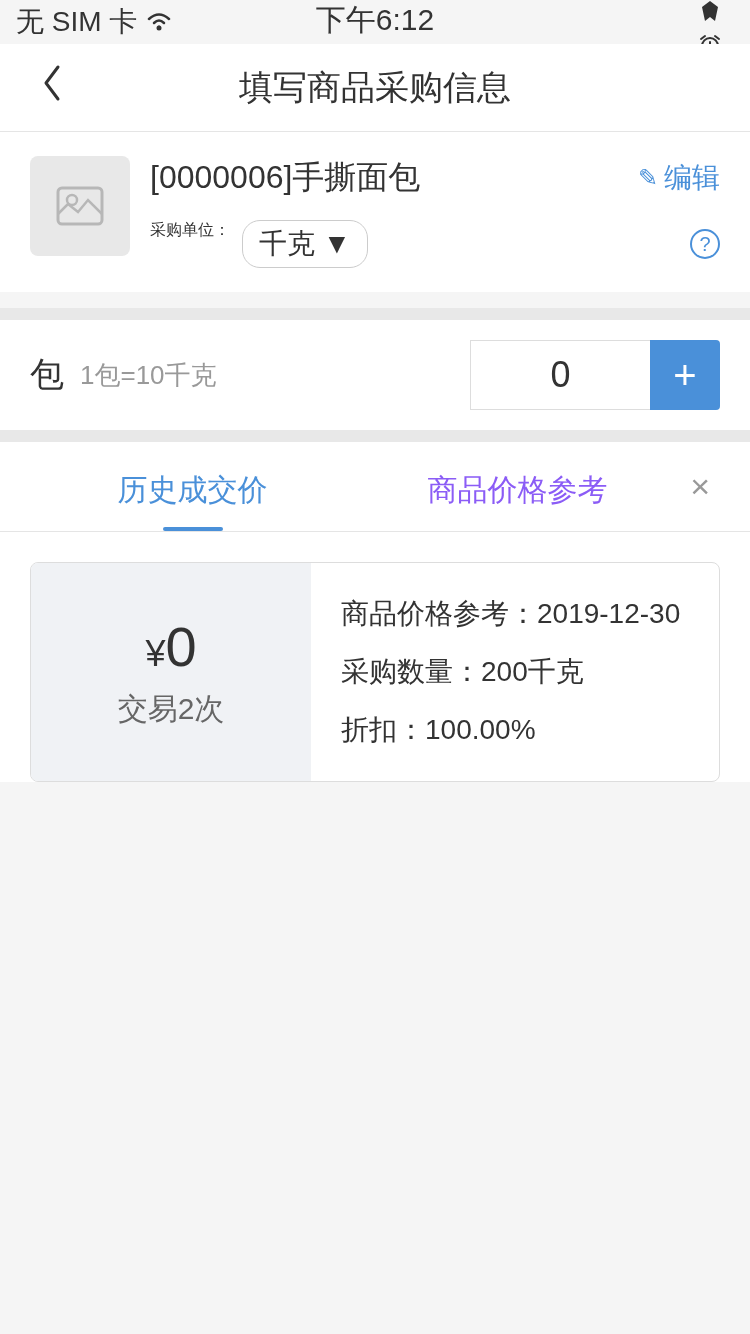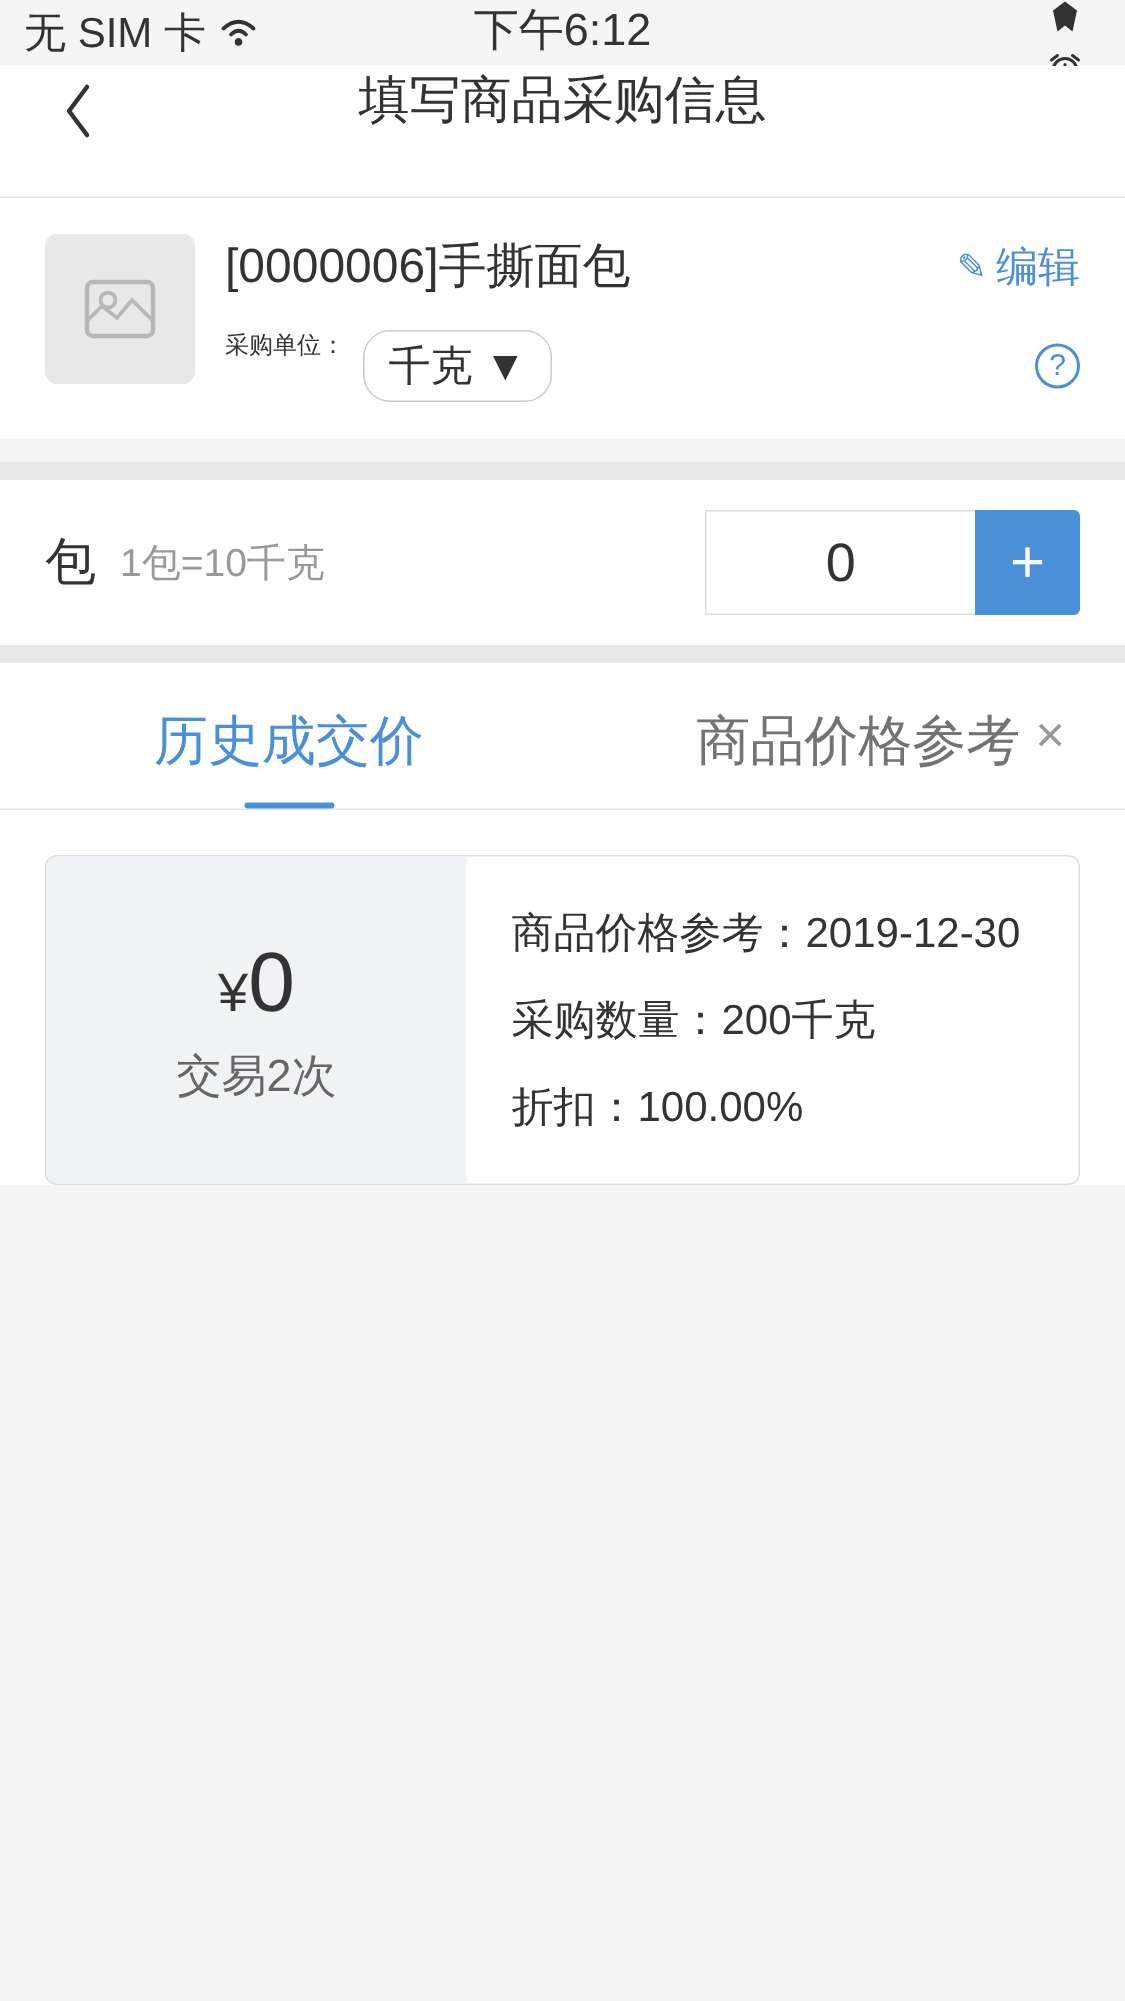--- a/index.html
+++ b/index.html
@@ -68,21 +68,21 @@
       background: #ff3b30;
       border-radius: 1px;
     }
 
     
     .header {
       width: 750px;
       height: 88px;
       background: white;
       display: flex;
-      align-items: flex-start;
+      align-items: center;
       padding: 0 30px;
       border-bottom: 1px solid #e5e5e5;
       position: relative;
     }
     .back-btn {
       font-size: 36px;
       color: #333;
       cursor: pointer;
       padding: 10px;
     }
@@ -248,30 +248,29 @@
       display: flex;
       align-items: center;
       border-bottom: 1px solid #e5e5e5;
       padding: 0 30px;
       position: relative;
     }
     .tab-item {
       flex: 1;
       text-align: center;
       padding: 28px 0 20px;
-      font-size: 36px;
+      font-size: 30px;
       cursor: pointer;
       position: relative;
     }
     .tab-item.active {
       color: #4a90d9;
     }
     .tab-item.inactive {
-      color: #737373;
-      text-align: right;
+      color: #8b5cf6;
     }
     .tab-underline {
       position: absolute;
       bottom: 0;
       left: 50%;
       transform: translateX(-50%);
       width: 60px;
       height: 4px;
       background: #4a90d9;
       border-radius: 2px;

